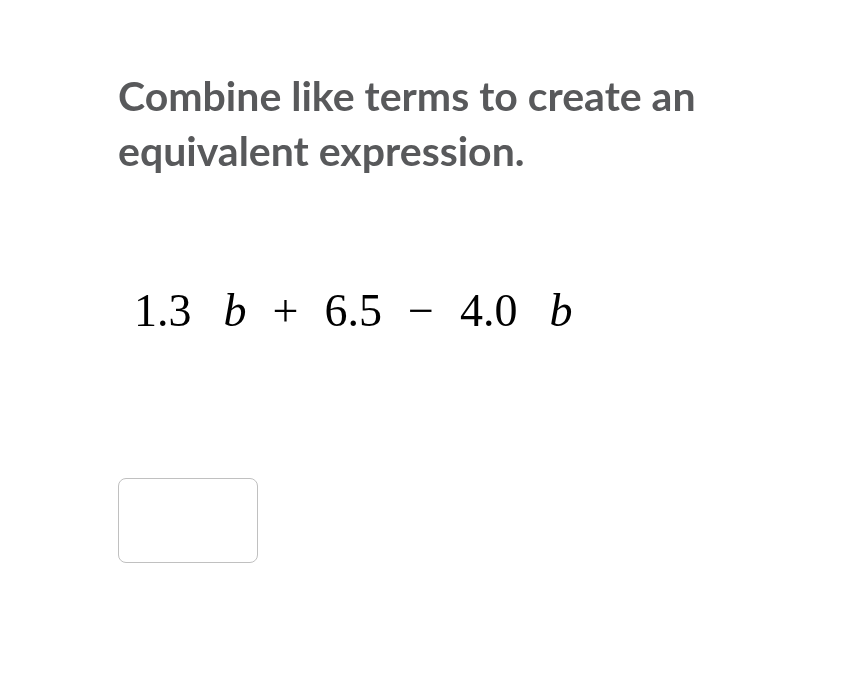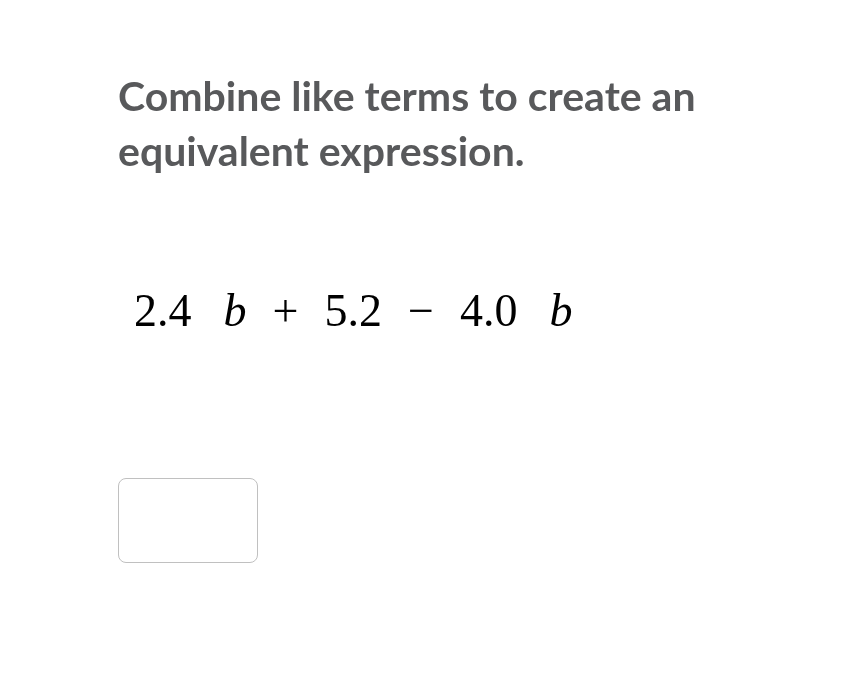--- a/index.html
+++ b/index.html
@@ -45,19 +45,19 @@
     }
   </style>
 </head>
 <body>
 
 
 
 <div class="prompt">Combine like terms to create an equivalent expression.</div>
 
 <div class="expression">
-  <span>2.4</span><span class="var">b</span><span class="op">+</span><span>5.2</span><span class="op">−</span><span>4.0</span><span class="var">b</span>
+  <span>1.3</span><span class="var">b</span><span class="op">+</span><span>6.5</span><span class="op">−</span><span>4.0</span><span class="var">b</span>
 </div>
 
 <input type="text" class="answer-input" value="" style="">
 
 
 
 
 </body></html>

